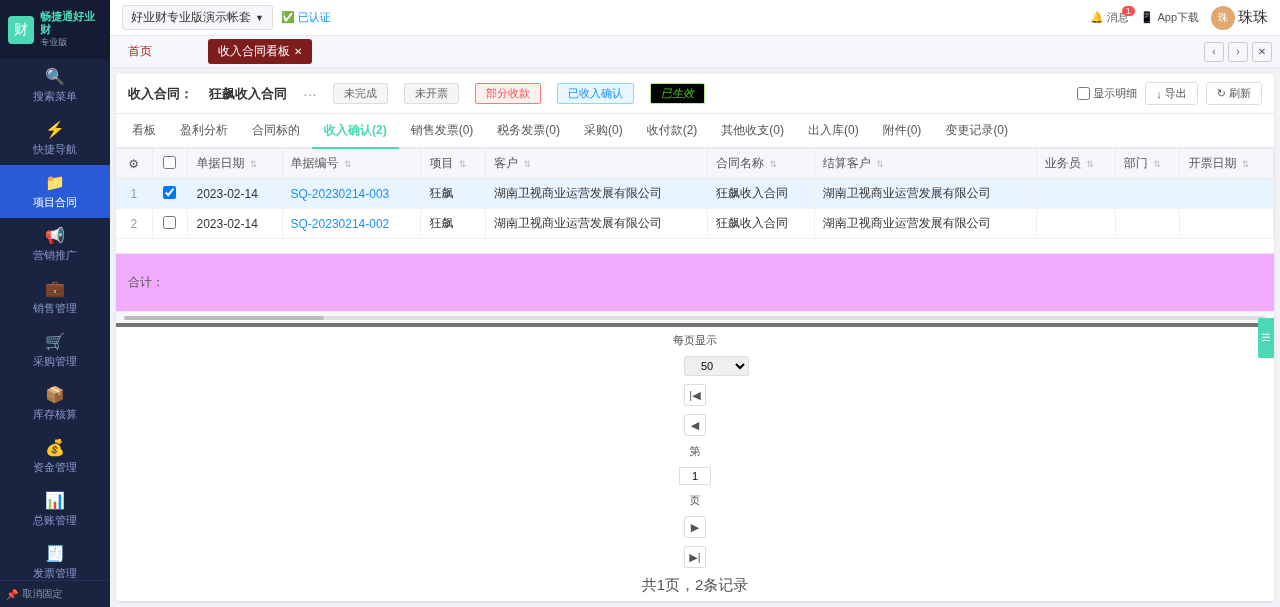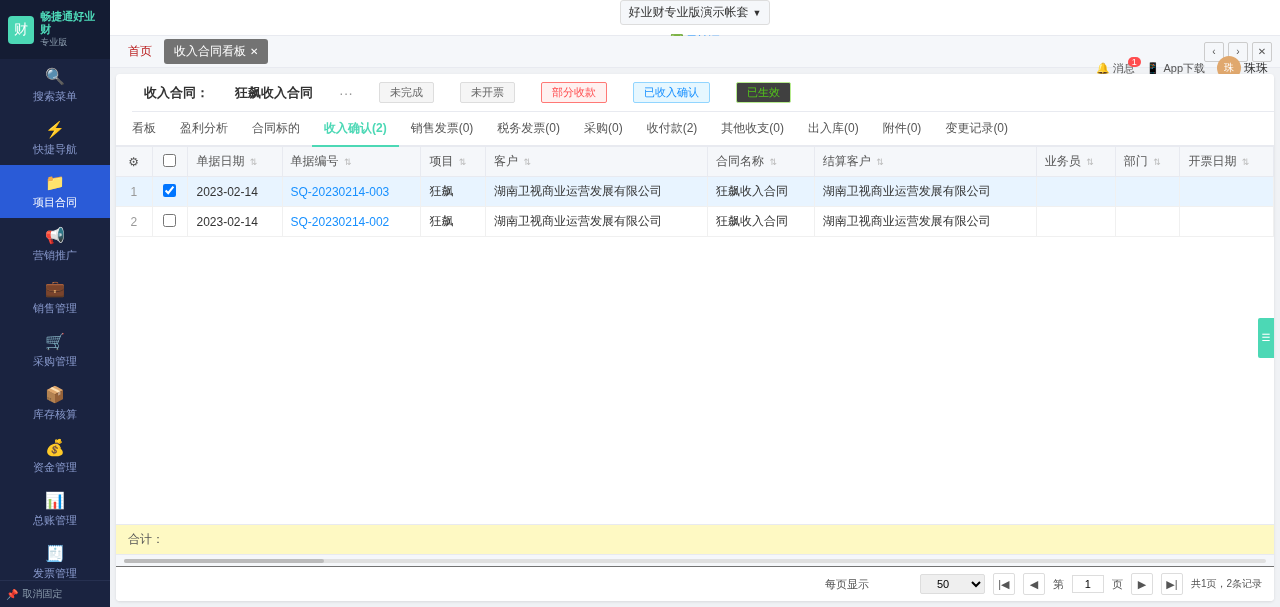--- a/index.html
+++ b/index.html
@@ -13,49 +13,49 @@
     .sidebar-item { display: flex; flex-direction: column; align-items: center; padding: 8px 4px; cursor: pointer; color: #8899cc; font-size: 11px; gap: 3px; }
     .sidebar-item.active { background: #2a5bd7; color: #fff; }
     .sidebar-icon { font-size: 16px; }
     .sidebar-bottom { margin-top: auto; padding: 6px; border-top: 1px solid #263050; display: flex; align-items: center; gap: 4px; cursor: pointer; }
     .sidebar-bottom-text { color: #8899aa; font-size: 10px; }
 
     
     .main { flex: 1; display: flex; flex-direction: column; height: 607px; overflow: hidden; }
 
     
-    .topbar { height: 36px; background: #fff; border-bottom: 1px solid #e8eaf0; display: flex; align-items: center; padding: 0 12px; gap: 8px; flex-shrink: 0; flex-direction: column; }
+    .topbar { height: 36px; background: #fff; border-bottom: 1px solid #e8eaf0; display: flex; align-items: center; padding: 0 12px; gap: 8px; flex-shrink: 0; }
     .topbar-selector { display: flex; align-items: center; gap: 4px; font-size: 12px; color: #333; background: #f5f7fa; border: 1px solid #ddd; padding: 3px 8px; border-radius: 3px; cursor: pointer; }
     .topbar-verified { color: #1890ff; font-size: 11px; display: flex; align-items: center; gap: 3px; }
     .topbar-right { margin-left: auto; display: flex; align-items: center; gap: 12px; }
     .topbar-icon-btn { display: flex; align-items: center; gap: 3px; cursor: pointer; color: #555; font-size: 11px; position: relative; }
     .topbar-badge { background: #ff4d4f; color: #fff; border-radius: 8px; font-size: 9px; padding: 0 4px; position: absolute; top: -4px; right: -6px; }
     .topbar-avatar { width: 24px; height: 24px; border-radius: 50%; background: #e0a86e; display: flex; align-items: center; justify-content: center; color: #fff; font-size: 10px; }
-    .topbar-username { font-size: 12px; color: #333; }
+    .topbar-username { font-size: 15px; color: #333; }
 
     
     .tabbar { height: 32px; background: #f5f7fa; border-bottom: 1px solid #e8eaf0; display: flex; align-items: center; padding: 0 8px; gap: 2px; flex-shrink: 0; }
     .tab-item { padding: 4px 10px; font-size: 12px; cursor: pointer; color: #b91c1c; border-radius: 3px 3px 0 0; }
-    .tab-item.active { background: #737373; color: #fff; border-radius: 3px; display: flex; align-items: center; gap: 4px; }
+    .tab-item.active { background: #7f1d1d; color: #fff; border-radius: 3px; display: flex; align-items: center; gap: 4px; margin-left: 44px; }
     .tab-close { cursor: pointer; font-size: 10px; }
     .tabbar-nav { margin-left: auto; display: flex; gap: 4px; }
     .tabbar-nav-btn { background: none; border: 1px solid #ccc; color: #555; width: 20px; height: 20px; cursor: pointer; font-size: 10px; border-radius: 2px; display: flex; align-items: center; justify-content: center; }
 
     
     .content { flex: 1; overflow: hidden; display: flex; flex-direction: column; background: #fff; margin: 6px; border-radius: 4px; box-shadow: 0 1px 3px rgba(0,0,0,0.1); }
 
     
-    .content-header { padding: 8px 12px; border-bottom: 1px solid #e8eaf0; display: flex; align-items: center; gap: 26px; flex-shrink: 0; margin-left: 16px; }
+    .content-header { padding: 8px 12px; border-bottom: 1px solid #e8eaf0; display: flex; align-items: center; gap: 16px; flex-shrink: 0; }
     .content-title { font-size: 13px; font-weight: bold; color: #333; }
     .content-title-name { font-size: 13px; font-weight: bold; color: #333; }
     .content-more { color: #999; cursor: pointer; font-size: 14px; }
     .status-btn { padding: 2px 10px; border-radius: 2px; font-size: 11px; border: 1px solid #ddd; cursor: pointer; background: #f5f5f5; color: #666; }
     .status-btn.active { background: #fff1f0; border-color: #ff7875; color: #ff4d4f; }
     .status-btn.blue { background: #e6f7ff; border-color: #91d5ff; color: #1890ff; }
-    .status-btn.green { background: #404040; border-color: #b7eb8f; color: #52c41a; }
+    .status-btn.green { background: #000000; border-color: #b7eb8f; color: #52c41a; font-style: italic; }
     .header-right { margin-left: auto; display: flex; align-items: center; gap: 8px; }
     .header-check { display: flex; align-items: center; gap: 3px; font-size: 11px; color: #555; }
     .header-action-btn { padding: 3px 10px; border: 1px solid #ddd; background: #fff; color: #555; cursor: pointer; font-size: 11px; border-radius: 3px; display: flex; align-items: center; gap: 3px; }
 
     
     .sub-tabs { display: flex; border-bottom: 2px solid #e8eaf0; padding: 0 4px; flex-shrink: 0; background: #fff; }
     .sub-tab { padding: 8px 12px; font-size: 12px; cursor: pointer; color: #555; border-bottom: 2px solid transparent; margin-bottom: -2px; }
     .sub-tab.active { color: #4cd8b5; border-bottom-color: #4cd8b5; font-weight: bold; text-align: center; }
 
     
@@ -66,36 +66,36 @@
     tbody td { border-bottom: 1px solid #f0f0f0; border-right: 1px solid #f0f0f0; padding: 6px 8px; color: #333; white-space: nowrap; }
     tbody tr.selected { background: #e8f4ff; }
     .row-num { text-align: center; color: #999; }
     .table-link { color: #1890ff; text-decoration: none; cursor: pointer; }
     .col-icon { text-align: center; }
     .sort-icon { color: #bbb; font-size: 9px; margin-left: 2px; }
     .col-checkbox { text-align: center; }
     input[type="checkbox"] { cursor: pointer; }
 
     
-    .table-footer { background: #fef9c3; border-top: 1px solid #e8eaf0; padding: 6px 12px; display: flex; align-items: center; flex-shrink: 0; }
+    .table-footer { background: #f0abfc; border-top: 1px solid #e8eaf0; padding: 20px 12px; display: flex; align-items: center; flex-shrink: 0; }
     .footer-total { font-size: 12px; color: #555; }
 
     
     .scroll-bar-area { background: #f5f7fa; border-top: 1px solid #e8eaf0; height: 12px; display: flex; align-items: center; padding: 0 8px; }
     .scroll-track { flex: 1; height: 4px; background: #e0e0e0; border-radius: 2px; position: relative; }
     .scroll-thumb { width: 200px; height: 4px; background: #bbb; border-radius: 2px; }
 
     
-    .pagination { background: #fff; border-top: 1px solid #737373; padding: 6px 12px; display: flex; align-items: center; justify-content: flex-end; gap: 8px; flex-shrink: 0; }
+    .pagination { background: #fff; border-top: 4px solid #737373; padding: 6px 12px; display: flex; align-items: center; justify-content: flex-end; gap: 8px; flex-shrink: 0; flex-direction: column; }
     .pagination-text { font-size: 11px; color: #555; }
     .pagination-select { border: 1px solid #ddd; padding: 2px 12px; font-size: 11px; border-radius: 2px; margin-left: 43px; }
     .pagination-btn { border: 1px solid #ddd; background: #fff; color: #555; width: 22px; height: 22px; cursor: pointer; font-size: 11px; border-radius: 2px; display: flex; align-items: center; justify-content: center; }
     .pagination-btn:disabled { color: #ccc; cursor: default; }
     .pagination-input { border: 1px solid #ddd; width: 32px; text-align: center; padding: 2px 4px; font-size: 11px; }
-    .pagination-total { font-size: 10px; color: #555; }
+    .pagination-total { font-size: 15px; color: #555; }
 
     
     .right-panel-icon { position: absolute; right: 0; top: 50%; transform: translateY(-50%); background: #4cd8b5; color: #fff; width: 16px; height: 40px; display: flex; align-items: center; justify-content: center; cursor: pointer; border-radius: 2px 0 0 2px; font-size: 10px; }
   </style>
 </head>
 <body>
 
 <div class="sidebar">
   <div class="sidebar-logo">
     <div style="width:28px;height:28px;background:#4cd8b5;border-radius:4px;display:flex;align-items:center;justify-content:center;color:#fff;font-size:14px;">财</div>
@@ -202,20 +202,34 @@
 
     <div class="content-header">
       <span class="content-title">收入合同：</span>
       <span class="content-title-name">狂飙收入合同</span>
       <span class="content-more">···</span>
       <button class="status-btn"><span>未完成</span></button>
       <button class="status-btn"><span>未开票</span></button>
       <button class="status-btn active"><span>部分收款</span></button>
       <button class="status-btn blue"><span>已收入确认</span></button>
       <button class="status-btn green"><span>已生效</span></button>
+      <div class="header-right">
+        <label class="header-check">
+          <input type="checkbox" style="">
+          <span>显示明细</span>
+        </label>
+        <button class="header-action-btn">
+          <span>↓</span>
+          <span>导出</span>
+        </button>
+        <button class="header-action-btn">
+          <span>↻</span>
+          <span>刷新</span>
+        </button>
+      </div>
     </div>
 
     <div class="sub-tabs">
       <div class="sub-tab"><span>看板</span></div>
       <div class="sub-tab"><span>盈利分析</span></div>
       <div class="sub-tab"><span>合同标的</span></div>
       <div class="sub-tab active"><span>收入确认(2)</span></div>
       <div class="sub-tab"><span>销售发票(0)</span></div>
       <div class="sub-tab"><span>税务发票(0)</span></div>
       <div class="sub-tab"><span>采购(0)</span></div>

